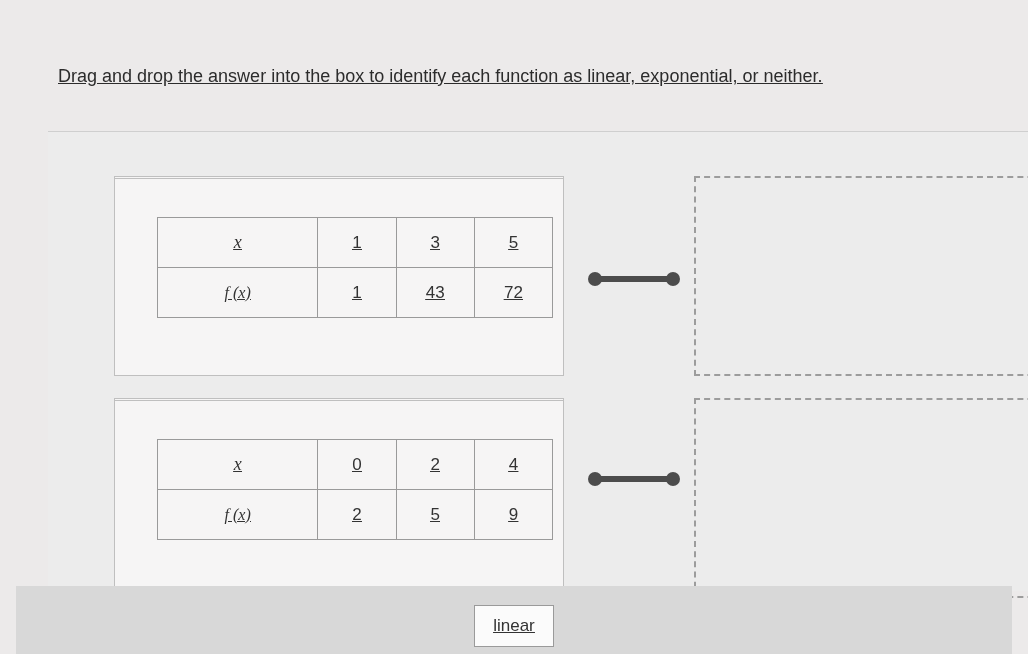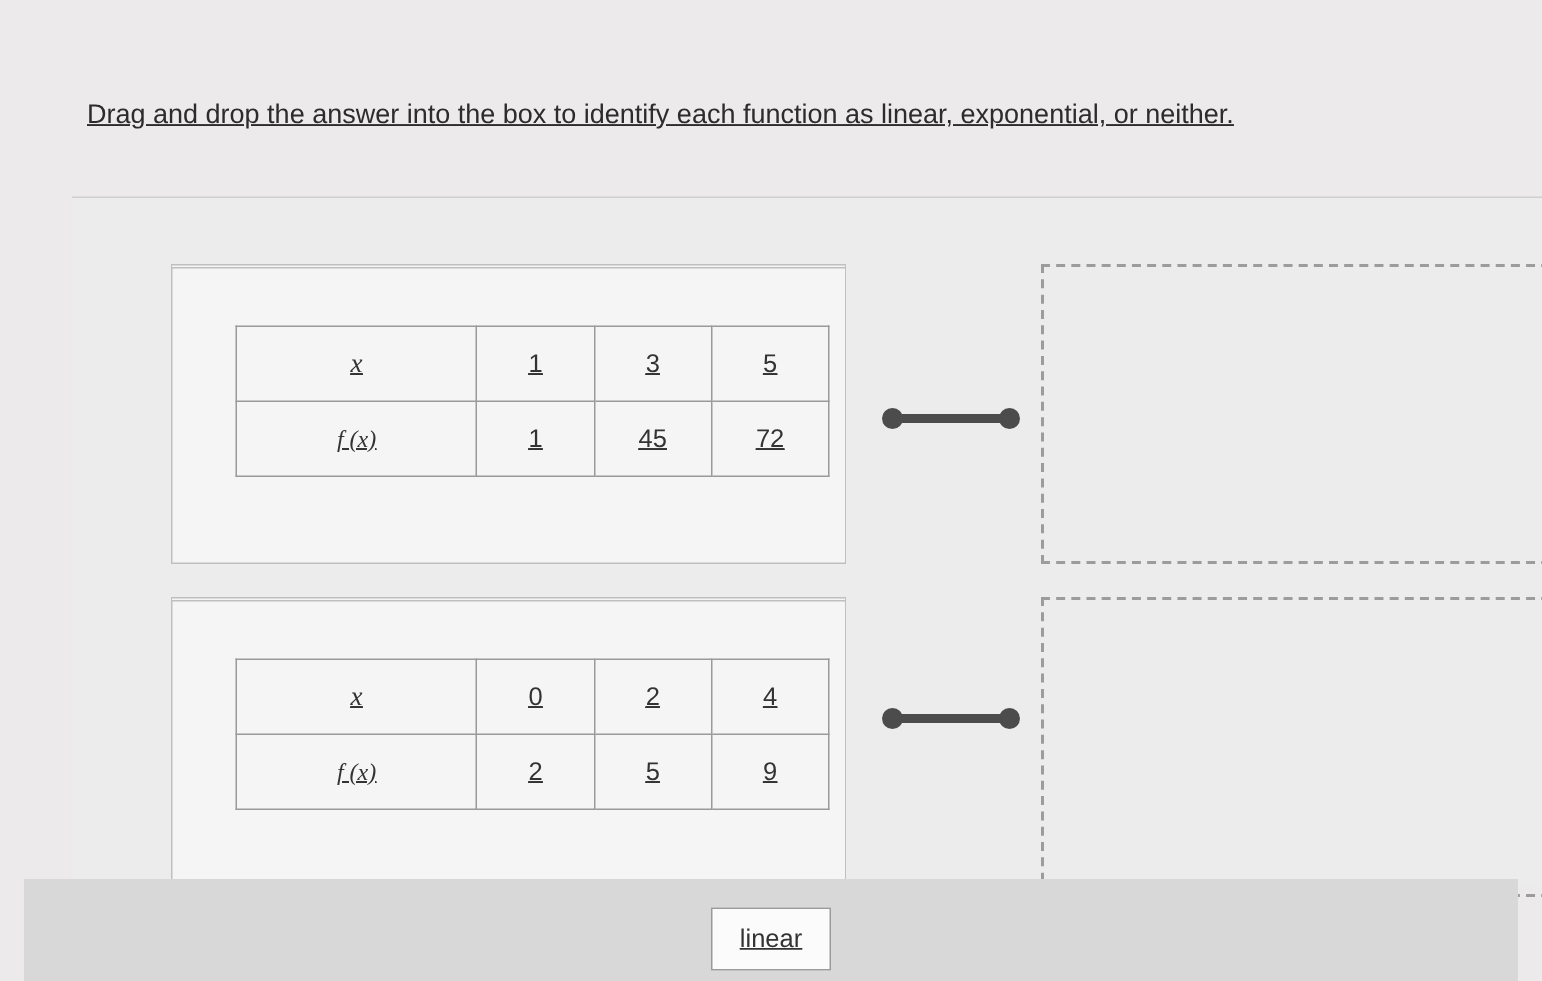--- a/index.html
+++ b/index.html
@@ -123,21 +123,21 @@
       <tbody>
           <tr>
         <td class="label"><span class="xvar">x</span></td>
         <td class="val">1</td>
         <td class="val">3</td>
         <td class="val">5</td>
       </tr>
       <tr>
         <td class="label"><span class="fn-label">f (x)</span></td>
         <td class="val">1</td>
-        <td class="val">45</td>
+        <td class="val">43</td>
         <td class="val">72</td>
       </tr>
     </tbody>
       </table>
   </div>
 
   <div class="connector first"></div>
   <div class="dropzone first"></div>
 
   <div class="table-card second">

